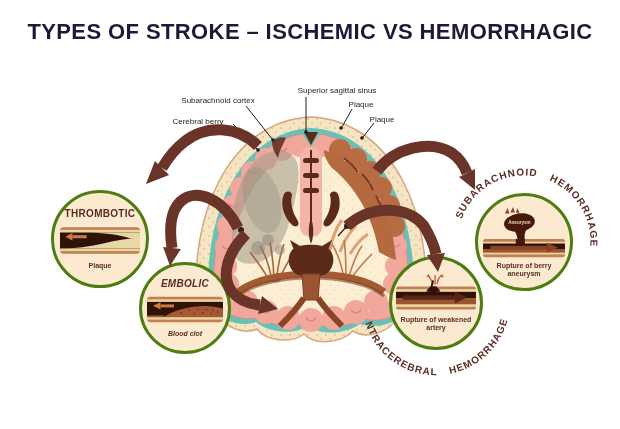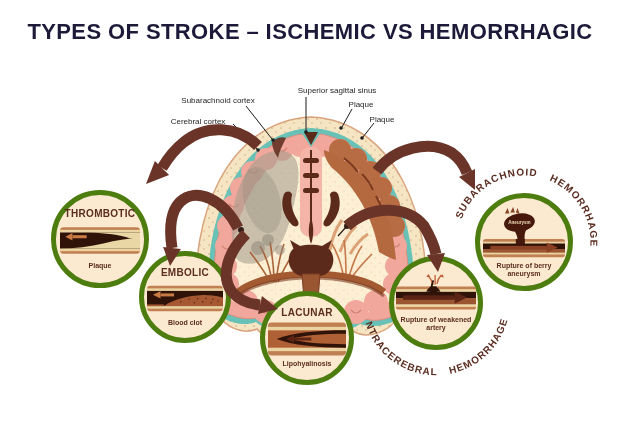--- a/index.html
+++ b/index.html
@@ -10,21 +10,21 @@
   .main-title {
     position:absolute; left:0; right:0; top:19px; text-align:center;
     font-size:22px; font-weight:bold; letter-spacing:.4px; color:#1c1a38;
   }
   svg.layer { position:absolute; left:0; top:0; }
   .ann {
     position:absolute; font-size:8px; color:#1e1e1e;
     transform:translate(-50%,-50%); white-space:nowrap;
   }
   .stroke-circle {
-    position:absolute; border:5px solid #4d7c0f; border-radius:50%;
+    position:absolute; border:3px solid #4d7c0f; border-radius:50%;
     background:#fcead0; box-sizing:border-box;
     display:flex; flex-direction:column; align-items:center; justify-content:center;
     gap:1px;
   }
   .c-title {
     font-weight:bold; color:#5b2d20; font-size:10px; letter-spacing:.3px;
   }
   .c-caption {
     font-weight:bold; color:#5b2d20; font-size:7px; text-align:center;
     line-height:1.2; width:74px;
@@ -210,41 +210,41 @@
         <circle cx="341" cy="128" r="1.8"></circle>
       <circle cx="362" cy="138" r="1.8"></circle>
     </g>
     <g>
       <circle cx="241" cy="230" r="3" fill="#33201a"></circle>
       <circle cx="347" cy="226" r="3" fill="#33201a"></circle>
       <path d="M 347,226 L 338,236" stroke="#2a1a12" stroke-width="1.2"></path>
     </g>
   </svg>
 
-  <span class="ann" style="left:198px; top:121px;">Cerebral cortex</span>
+  <span class="ann" style="left:198px; top:121px;">Cerebral berry</span>
   <span class="ann" style="left:218px; top:100px;">Subarachnoid cortex</span>
   <span class="ann" style="left:306px; top:90px;margin-left:31px;">Superior sagittal sinus</span>
   <span class="ann" style="left:361px; top:104px;">Plaque</span>
   <span class="ann" style="left:382px; top:119px;">Plaque</span>
 
   <div class="stroke-circle" style="left:51px; top:190px; width:98px; height:98px;">
     <div class="c-title">THROMBOTIC</div>
     <svg class="vessel" width="80" height="41" viewBox="0 0 90 46">
       <rect x="0" y="8" width="90" height="30" rx="4" fill="#c08052"></rect>
       <rect x="0" y="11" width="90" height="24" fill="#ecd3a2"></rect>
       <rect x="0" y="14" width="90" height="18" fill="#2f1309"></rect>
       <path d="M 28,14 C 44,14 62,16 74,19 C 80,21 86,22 90,23 L 90,14 Z" fill="#ead7a6"></path>
       <path d="M 0,32 C 16,32 34,30 50,26 C 62,23 76,21 90,20 L 90,32 Z" fill="#ead7a6"></path>
       <rect x="14" y="17" width="16" height="3.5" fill="#c87b44"></rect>
       <path d="M 14,14.5 L 14,23 L 6,18.7 Z" fill="#c87b44"></path>
     </svg>
     <div class="c-caption">Plaque</div>
   </div>
 
-  <div class="stroke-circle" style="left:139px; top:251px; width:92px; height:92px;">
+  <div class="stroke-circle" style="left:139px; top:262px; width:92px; height:92px;font-style:italic;">
     <div class="c-title">EMBOLIC</div>
     <svg class="vessel" width="76" height="39" viewBox="0 0 90 46">
       <rect x="0" y="8" width="90" height="30" rx="4" fill="#c08052"></rect>
       <rect x="0" y="11" width="90" height="24" fill="#ecd3a2"></rect>
       <rect x="0" y="14" width="90" height="18" fill="#2f1309"></rect>
       <path d="M 20,32 C 32,24 48,20 66,19 C 74,19 84,20 90,22 L 90,32 Z" fill="#a65833"></path>
       <rect x="0" y="30" width="20" height="2" fill="#a65833"></rect>
       <g fill="#5c2a1b">
         <circle cx="40" cy="27" r="0.9"></circle>
           <circle cx="50" cy="24" r="0.9"></circle>
@@ -255,33 +255,20 @@
         <circle cx="66" cy="27" r="0.9"></circle>
           <circle cx="76" cy="28" r="0.9"></circle>
           <circle cx="84" cy="26" r="0.9"></circle>
       </g>
       <rect x="16" y="17" width="16" height="3.5" fill="#c87b44"></rect>
       <path d="M 16,14.5 L 16,23 L 7,18.7 Z" fill="#c87b44"></path>
     </svg>
     <div class="c-caption">Blood clot</div>
   </div>
 
-  <div class="stroke-circle" style="left:260px; top:291px; width:94px; height:94px;">
-    <div class="c-title">LACUNAR</div>
-    <svg class="vessel" width="78" height="40" viewBox="0 0 90 46">
-      <rect x="0" y="4" width="90" height="38" rx="4" fill="#c08052"></rect>
-      <rect x="0" y="9" width="90" height="28" fill="#ecd3a2"></rect>
-      <rect x="0" y="13" width="90" height="20" fill="#b06035"></rect>
-      <path d="M 10,23 C 28,16 56,13 90,13 L 90,17 C 62,17 40,19 26,23
-               C 40,27 62,29 90,29 L 90,33 C 56,33 28,30 10,23 Z" fill="#2f1309"></path>
-      <rect x="30" y="21.3" width="20" height="3.4" fill="#5c2414"></rect>
-      <path d="M 30,18.5 L 30,27.5 L 21,23 Z" fill="#5c2414"></path>
-    </svg>
-    <div class="c-caption">Lipohyalinosis</div>
-  </div>
 
   <div class="stroke-circle" style="left:389px; top:256px; width:94px; height:94px;">
     <svg class="vessel" width="80" height="41" viewBox="0 0 90 46">
       <g stroke="#c06038" stroke-width="1.5" fill="none">
         <path d="M 42,12 C 40,7 38,4 36,1"></path>
         <path d="M 46,11 C 47,6 49,3 51,1"></path>
         <path d="M 44,12 C 44,7 44,4 44,1"></path>
       </g>
       <path d="M 34,3 L 37,0 L 38,4 Z" fill="#c06038"></path>
       <path d="M 50,3 L 52,0 L 54,4 Z" fill="#c06038"></path>

